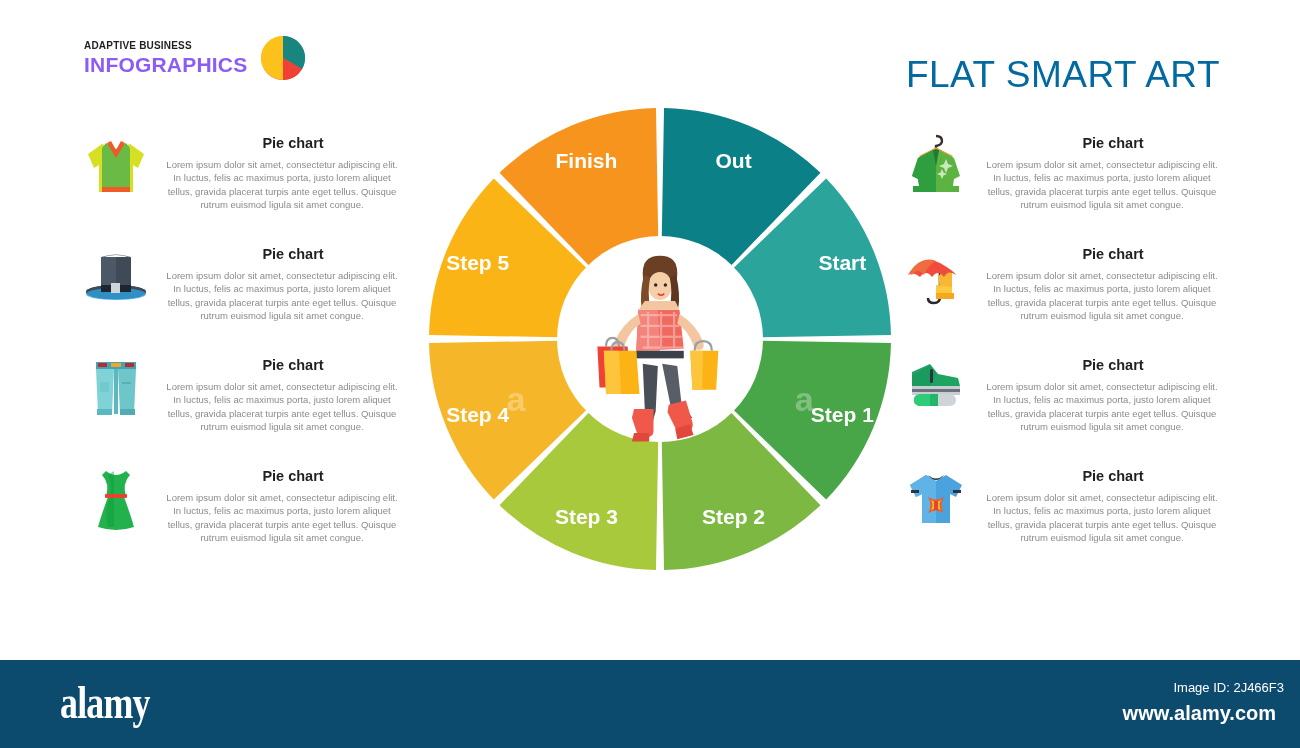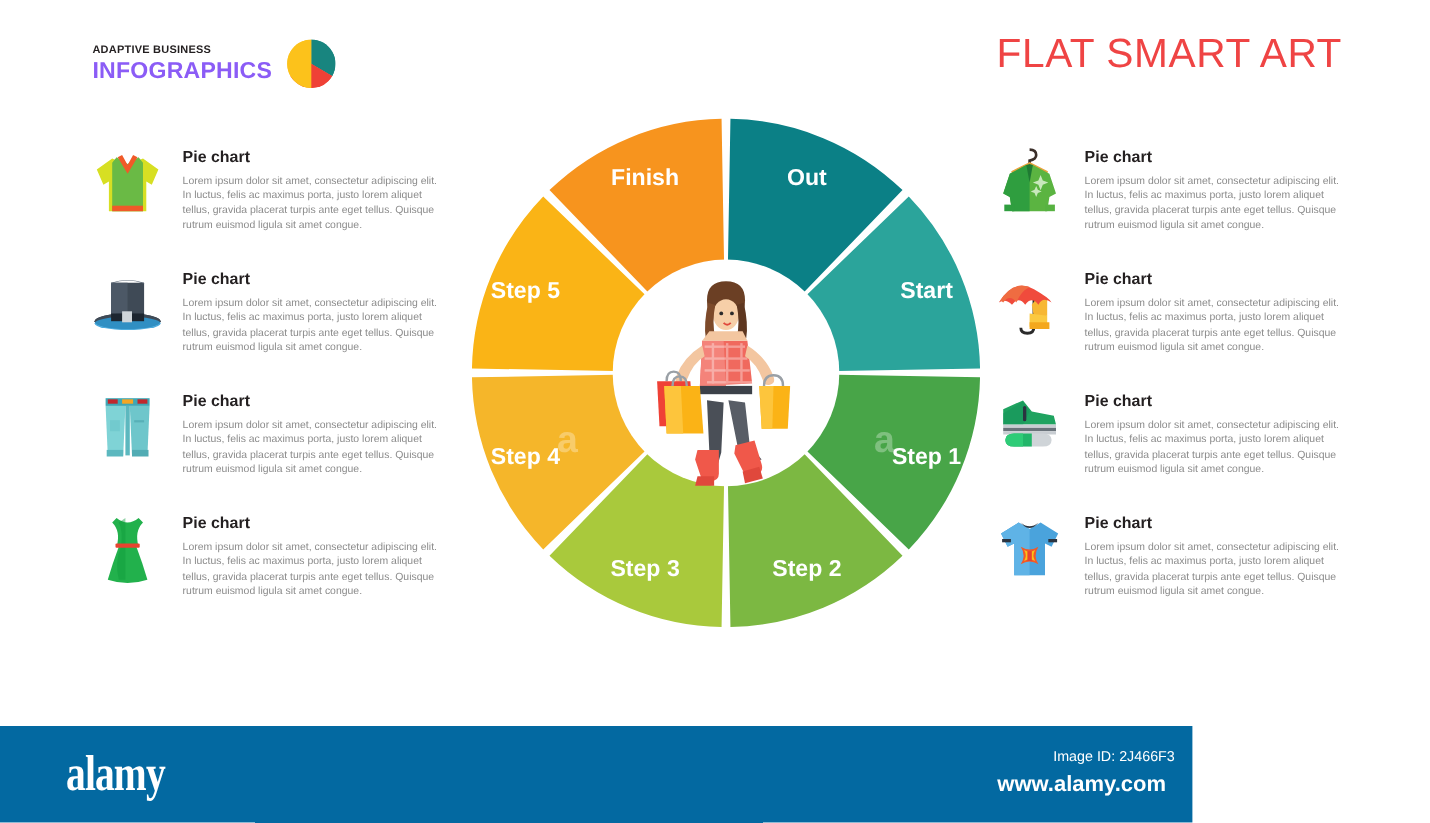--- a/index.html
+++ b/index.html
@@ -25,27 +25,27 @@
     font-size: 10px; font-weight: bold; letter-spacing: .2px;
     color: #231f20; display: block; margin-bottom: 3px;
   }
   .brand-line2 {
     font-size: 21px; font-weight: bold; letter-spacing: .2px;
     color: #8b5cf6; display: block;
   }
   .brand-mark { width: 44px; height: 44px; flex: 0 0 44px; }
 
   .headline {
-    position: absolute; right: 80px; top: 28px;
-    font-size: 37px; color: #ef4444; letter-spacing: 0.5px;
+    position: absolute; right: 80px; top: 54px;
+    font-size: 37px; color: #0369a1; letter-spacing: 0.5px;
     font-weight: normal; white-space: nowrap;
   }
 
   
-  .side-list { position: absolute; width: 340px; }
+  .side-list { position: absolute; width: 340px; text-align: center; }
   .side-list.left  { left: 80px;  top: 130px; }
   .side-list.right { left: 900px; top: 130px; }
 
   .item { display: flex; gap: 14px; height: 111px; }
   .item-icon { flex: 0 0 72px; width: 72px; height: 74px; }
   .item-body { flex: 1 1 auto; padding-top: 6px; }
   .item-title {
     font-size: 14.5px; font-weight: bold; color: #231f20;
     margin: 0 0 6px 0; line-height: 1.1;
   }
@@ -66,21 +66,21 @@
   }
   .seg-watermark {
     font-family: "Liberation Sans", sans-serif;
     font-size: 34px; font-weight: bold; fill: #ffffff;
     opacity: 0.30;
   }
 
   
   .footer {
     position: absolute; left: 0; bottom: 0;
-    width: 1084px; height: 88px; background: #0369a1;
+    width: 1300px; height: 88px; background: #0c4a6e;
   }
   .alamy-logo {
     position: absolute; left: 60px; top: 16px;
     font-family: "Liberation Serif", serif;
     font-size: 46px; font-weight: bold; color: #ffffff;
     letter-spacing: -1px;
     transform: scaleX(0.78); transform-origin: left center;
   }
   .footer-id {
     position: absolute; right: 16px; top: 20px;

